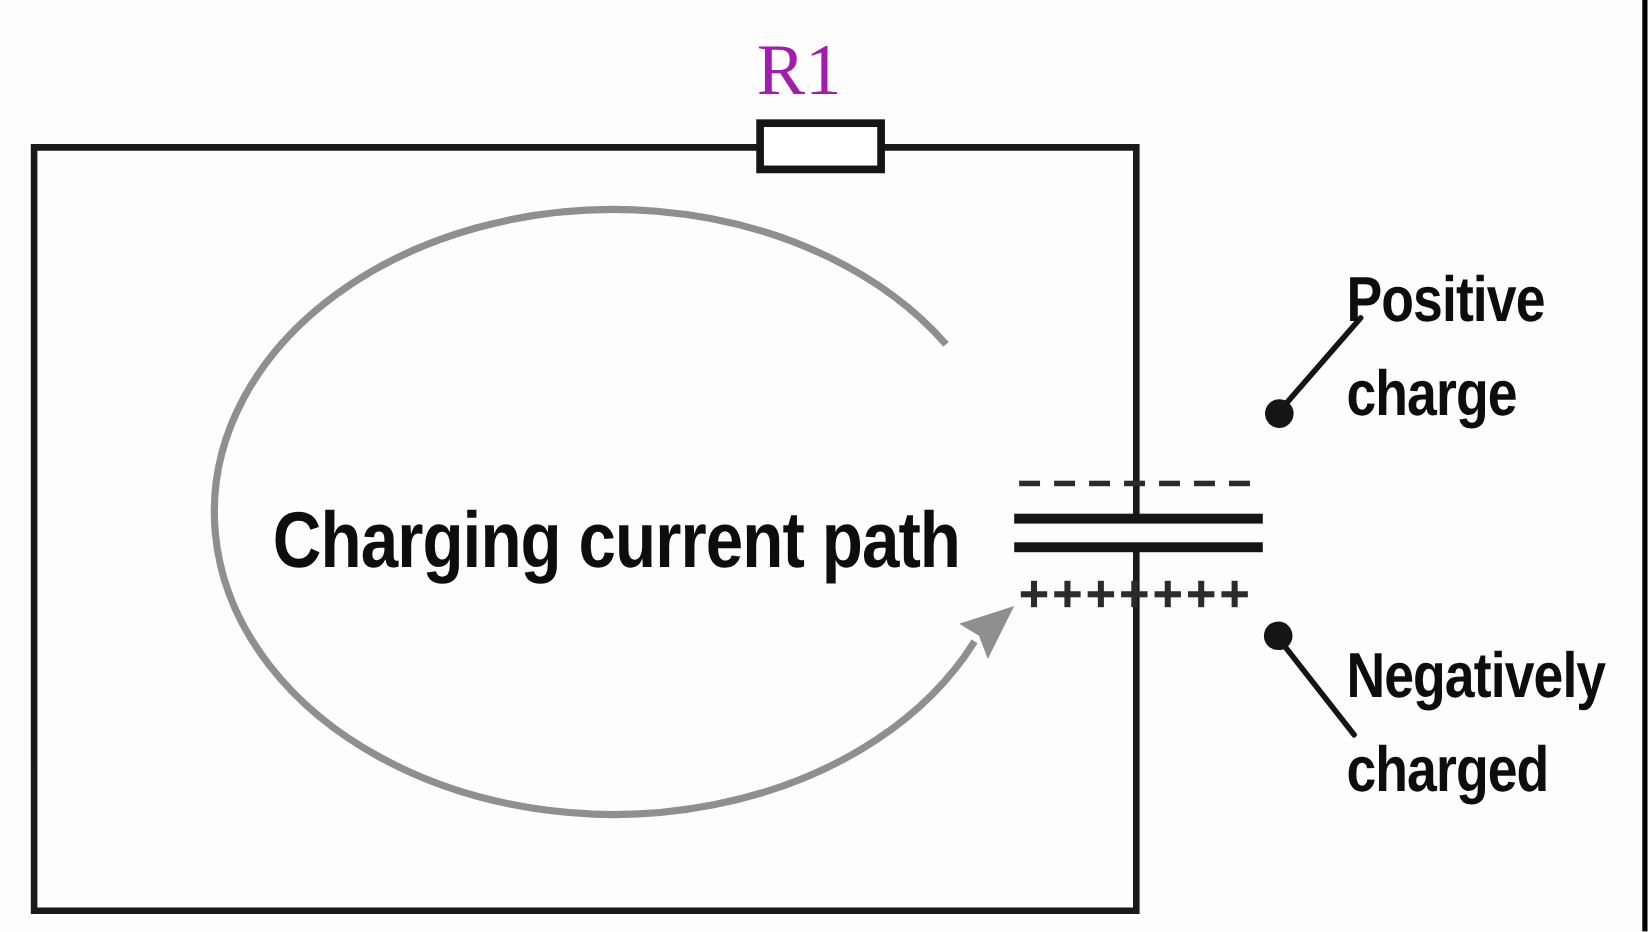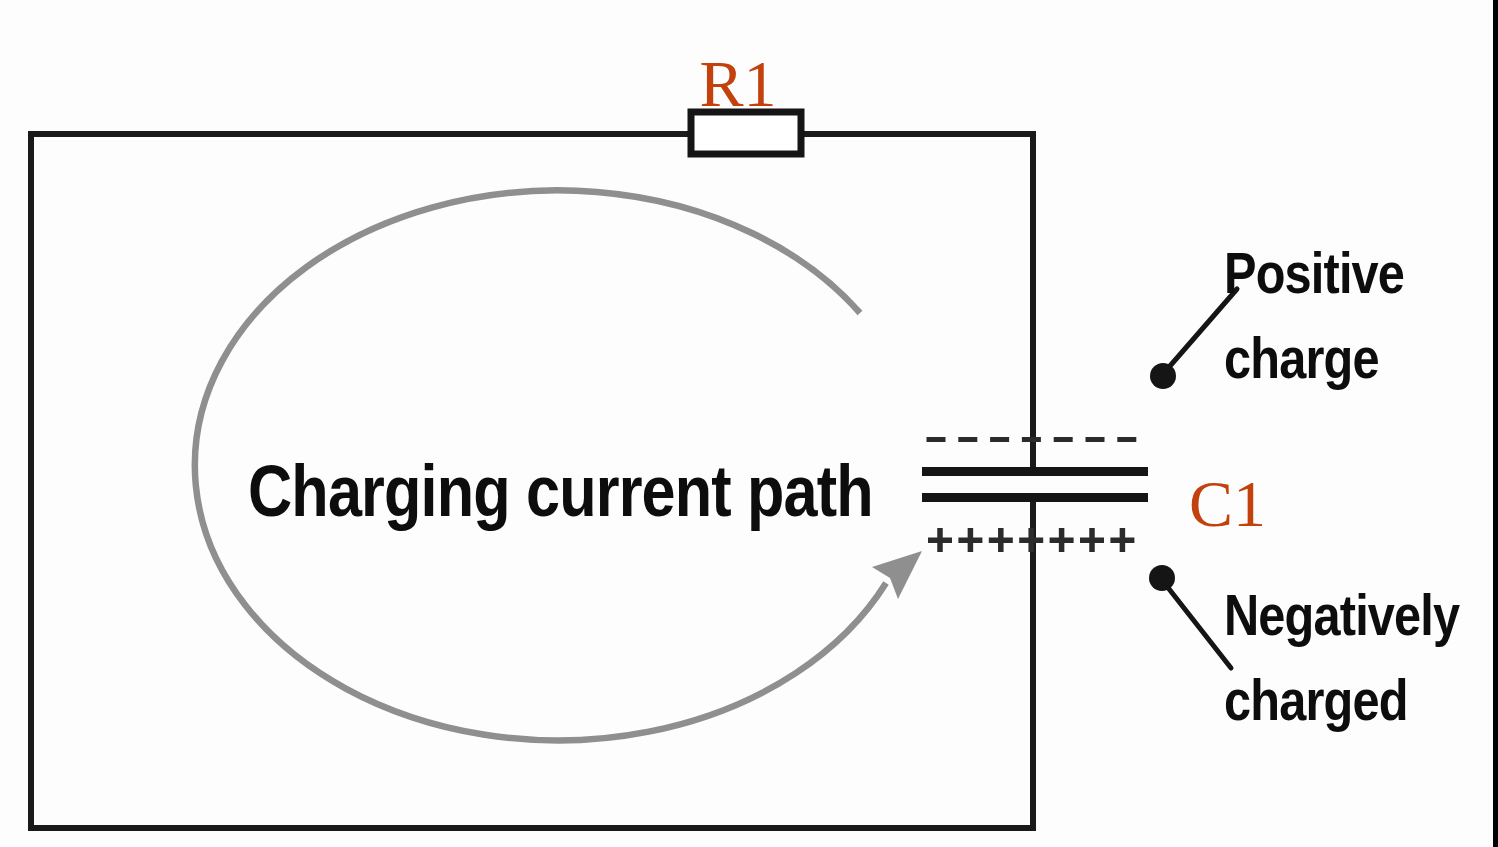--- a/index.html
+++ b/index.html
@@ -8,23 +8,22 @@
     width:1498px;height:847px;
     background:#fdfdfd;
     overflow:hidden;
     font-family:"Liberation Sans", sans-serif;
   }
   .canvas svg{position:absolute;left:0;top:0;}
   .txt{position:absolute;color:#0f0f0f;white-space:nowrap;}
   .serif-label{
     font-family:"Liberation Serif", serif;
     font-size:66px;
-    color:#c2410c;
-    text-align:center;
-    margin-top:20px;
+    color:#a21caf;
+    text-align:left;
   }
   .r1{left:688px;top:26px;width:100px;}
   .c1{left:1180px;top:446px;width:95px;}
   .path-label{
     left:248px;top:450px;
     font-size:72px;font-weight:600;letter-spacing:-1px;
     transform:scaleX(0.85);transform-origin:left top;
     color:#0d0d0d;
   }
   .charge-label{
@@ -85,21 +84,20 @@
 
     <line x1="1163" y1="374" x2="1237" y2="289" stroke-width="5" stroke-linecap="round" stroke="#151515"></line>
     <circle cx="1163" cy="376" r="13" fill="#151515"></circle>
 
     <line x1="1162" y1="580" x2="1231" y2="668" stroke-width="5" stroke-linecap="round" stroke="#151515"></line>
     <circle cx="1162" cy="578" r="13" fill="#151515"></circle>
   </svg>
 
   <div class="txt serif-label r1">R1</div>
 
-  <div class="txt serif-label c1">C1</div>
 
   <div class="txt path-label">Charging current path</div>
 
   <div class="txt charge-label pos-block">
     <div>Positive</div>
     <div>charge</div>
   </div>
 
   <div class="txt charge-label neg-block">
     <div>Negatively</div>

